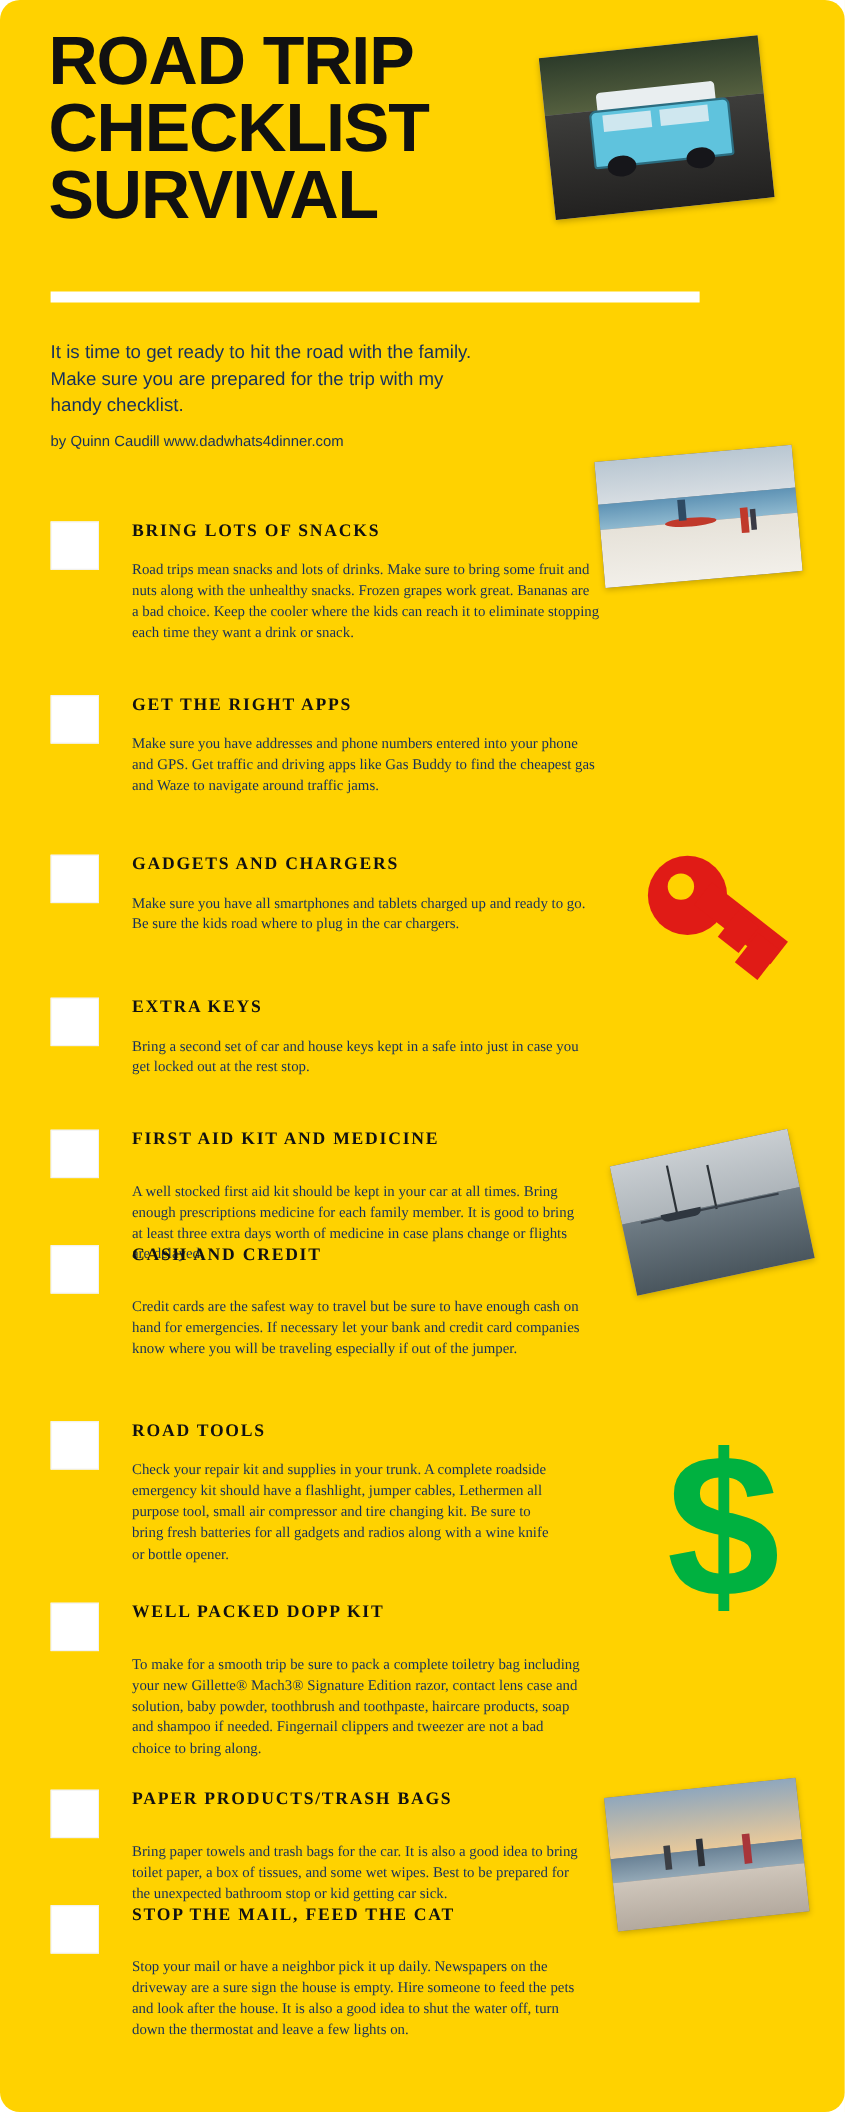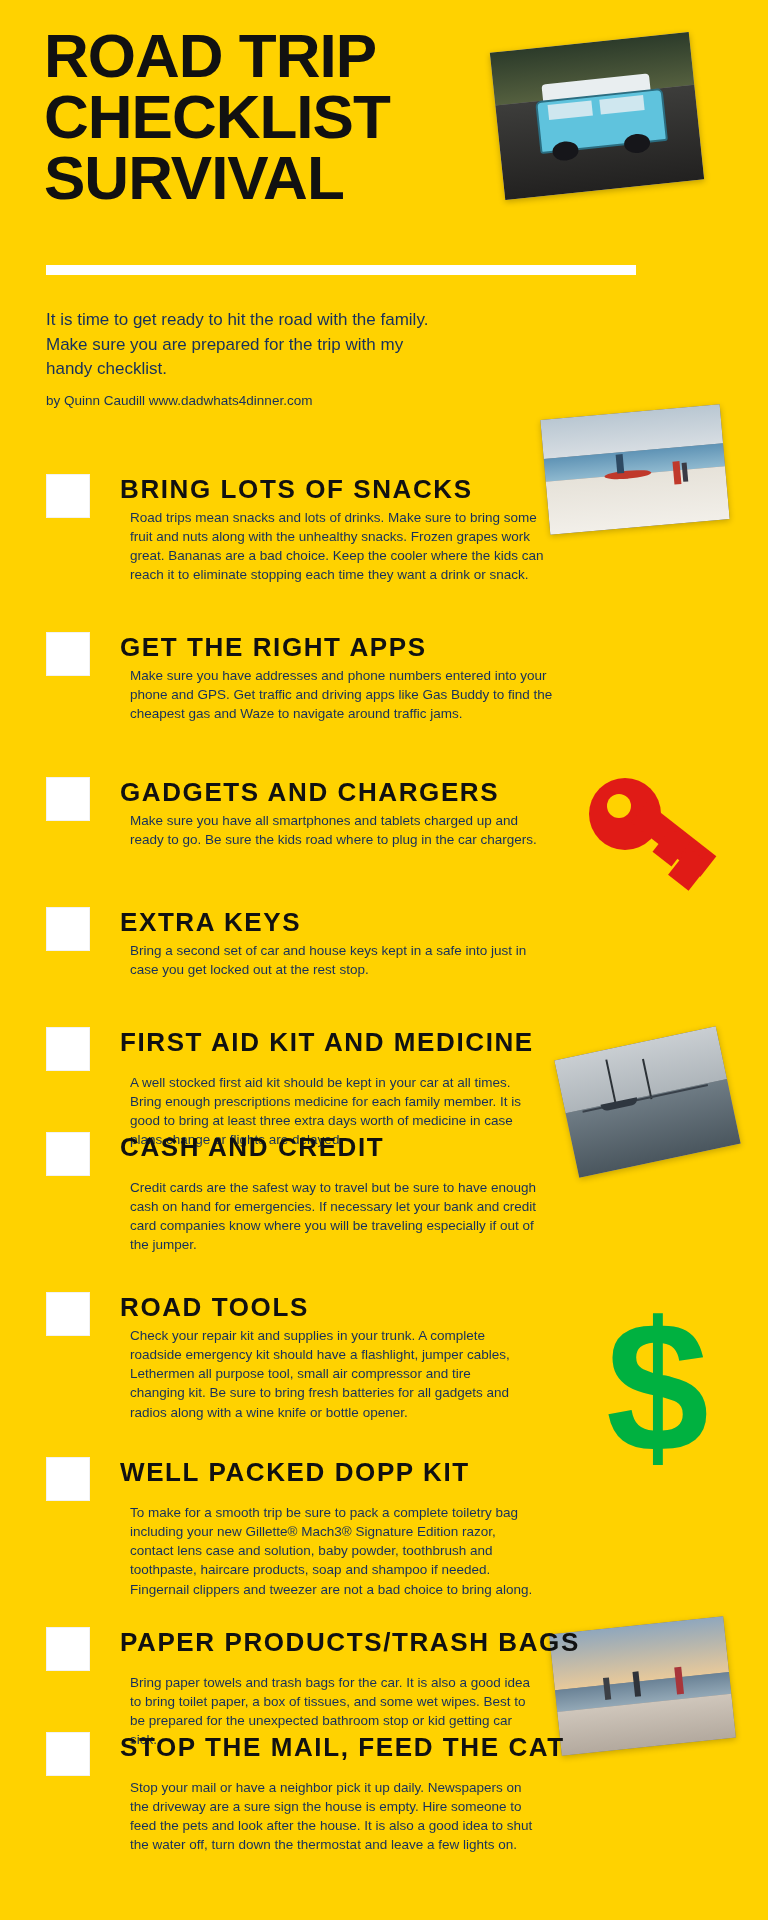--- a/index.html
+++ b/index.html
@@ -9,20 +9,21 @@
   }
   body {
     font-family: "Liberation Sans", sans-serif;
   }
   #page {
     position: relative;
     width: 768px;
     height: 1920px;
     background: #ffd200;
     overflow: hidden;
+    border-radius: 18px;
   }
 
   
   .title-block {
     position: absolute;
     left: 44px;
     top: 26px;
     width: 470px;
   }
   .title-line {
@@ -181,36 +182,38 @@
     width: 42px;
     height: 42px;
     background: #ffffff;
     border: 1px solid #f2f2f2;
   }
   .item h2 {
     margin: 0;
     position: absolute;
     left: 74px;
     top: 2px;
-    font-size: 26px;
+    font-size: 16px;
     font-weight: bold;
     letter-spacing: 1.6px;
     color: #111111;
     text-transform: uppercase;
     white-space: nowrap;
+    font-family: Liberation Serif, serif;
   }
   .item p {
     margin: 0;
     position: absolute;
-    left: 84px;
+    left: 74px;
     top: 36px;
     width: 425px;
     font-size: 13.5px;
     line-height: 1.42;
     color: #16305c;
+    font-family: Liberation Serif, serif;
   }
   .item p.narrow { width: 412px; margin-top: 12px; }
 </style>
 </head>
 <body>
 
 <div id="page">
 
   <div class="title-block">
     <div class="title-line">ROAD TRIP</div>

